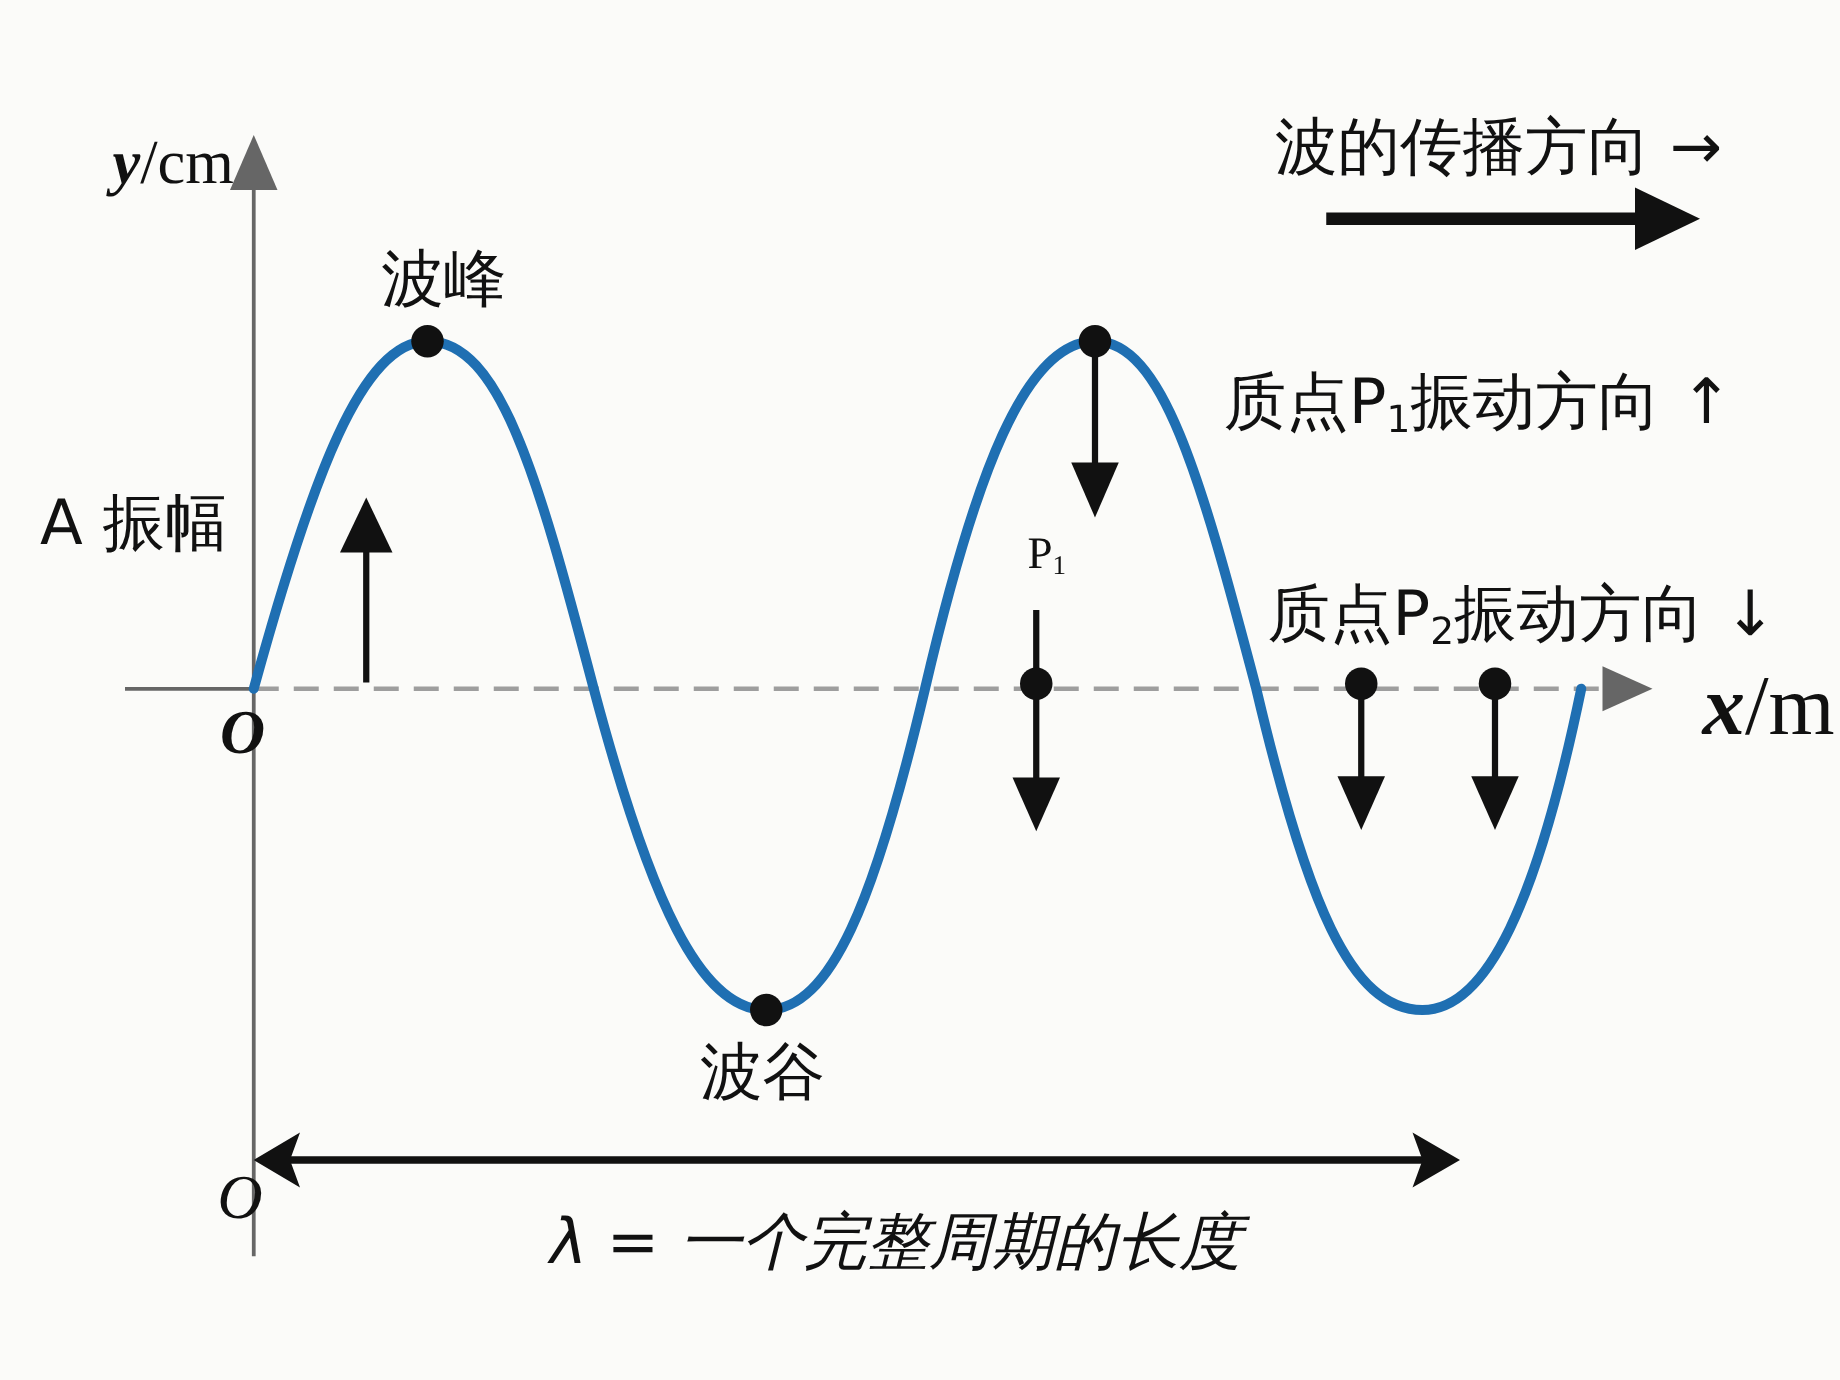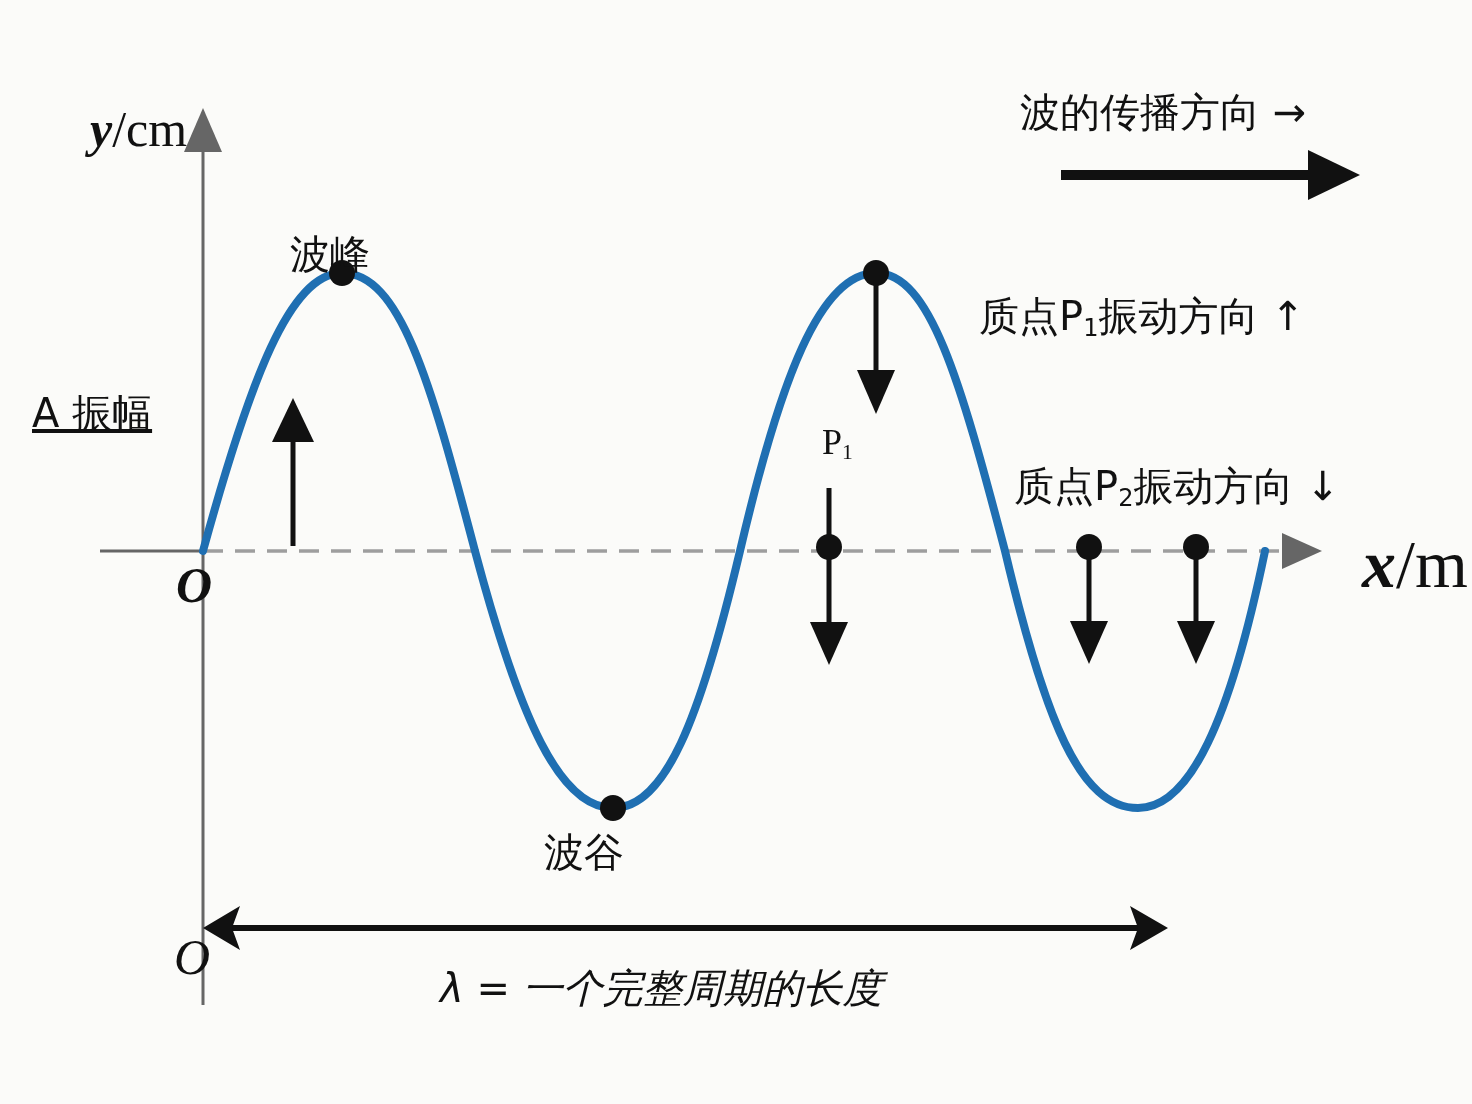--- a/index.html
+++ b/index.html
@@ -1,19 +1,19 @@
 <!DOCTYPE html>
 <html><head>
 <meta charset="utf-8">
 <style>
   html,body{margin:0;padding:0;background:#fbfbf9;}
   body{width:1472px;height:1104px;position:relative;overflow:hidden;font-family:"DejaVu Sans",sans-serif;color:#111;}
   svg{position:absolute;left:0;top:0;}
   .lbl{position:absolute;white-space:nowrap;line-height:1;}
-  .cjk{font-family:"DejaVu Sans",sans-serif;font-size:40px;color:#111;text-align:center;}
+  .cjk{font-family:"DejaVu Sans",sans-serif;font-size:50px;color:#111;text-align:center;}
   .serif{font-family:"Liberation Serif","DejaVu Serif",serif;margin-left:28px;}
   .ital{font-style:italic;font-weight:bold;}
   sub{font-size:0.6em;vertical-align:-0.25em;}
 </style>
 </head>
 <body>
 
 <svg width="1472" height="1104" viewBox="0 0 1472 1104">
   <defs>
     <marker id="ahGray" markerWidth="10" markerHeight="10" refX="8" refY="5" orient="auto" markerUnits="userSpaceOnUse" viewBox="0 0 10 10">
@@ -78,33 +78,33 @@
 
   <g>
     <line x1="230" y1="928" x2="1140" y2="928" stroke="#111" stroke-width="6"></line>
     <path d="M203,928 L240,906 L232,928 L240,950 z" fill="#111"></path>
     <path d="M1168,928 L1130,906 L1138,928 L1130,950 z" fill="#111"></path>
   </g>
 </svg>
 
 <div class="lbl serif" style="left:62px;top:104px;font-size:50px;"><span class="ital">y</span><span>/cm</span></div>
 
-<div class="lbl cjk" style="left:290px;top:198px;margin-top:36px;">波峰</div>
+<div class="lbl cjk" style="left:305px;top:198px;">波峰</div>
 
-<div class="lbl cjk" style="left:32px;top:393px;text-decoration:underline;">A 振幅</div>
+<div class="lbl cjk" style="left:32px;top:393px;">A 振幅</div>
 
 <div class="lbl serif ital" style="left:148px;top:560px;font-size:50px;">O</div>
 
 <div class="lbl serif ital" style="left:146px;top:932px;font-size:50px;font-weight:normal;">O</div>
 
 <div class="lbl cjk" style="left:1020px;top:92px;">波的传播方向 →</div>
 
 <div class="lbl cjk" style="left:979px;top:296px;"><span>质点P</span><sub>1</sub><span>振动方向 ↑</span></div>
 
 <div class="lbl serif" style="left:794px;top:424px;font-size:36px;"><span>P</span><sub>1</sub></div>
 
 <div class="lbl cjk" style="left:1014px;top:466px;"><span>质点P</span><sub>2</sub><span>振动方向 ↓</span></div>
 
 <div class="lbl serif" style="left:1334px;top:530px;font-size:68px;"><span class="ital">x</span><span>/m</span></div>
 
-<div class="lbl cjk" style="left:544px;top:832px;">波谷</div>
+<div class="lbl cjk" style="left:560px;top:832px;">波谷</div>
 
 <div class="lbl cjk" style="left:440px;top:968px;font-style:italic;">λ = 一个完整周期的长度</div>
 
 </body></html>

